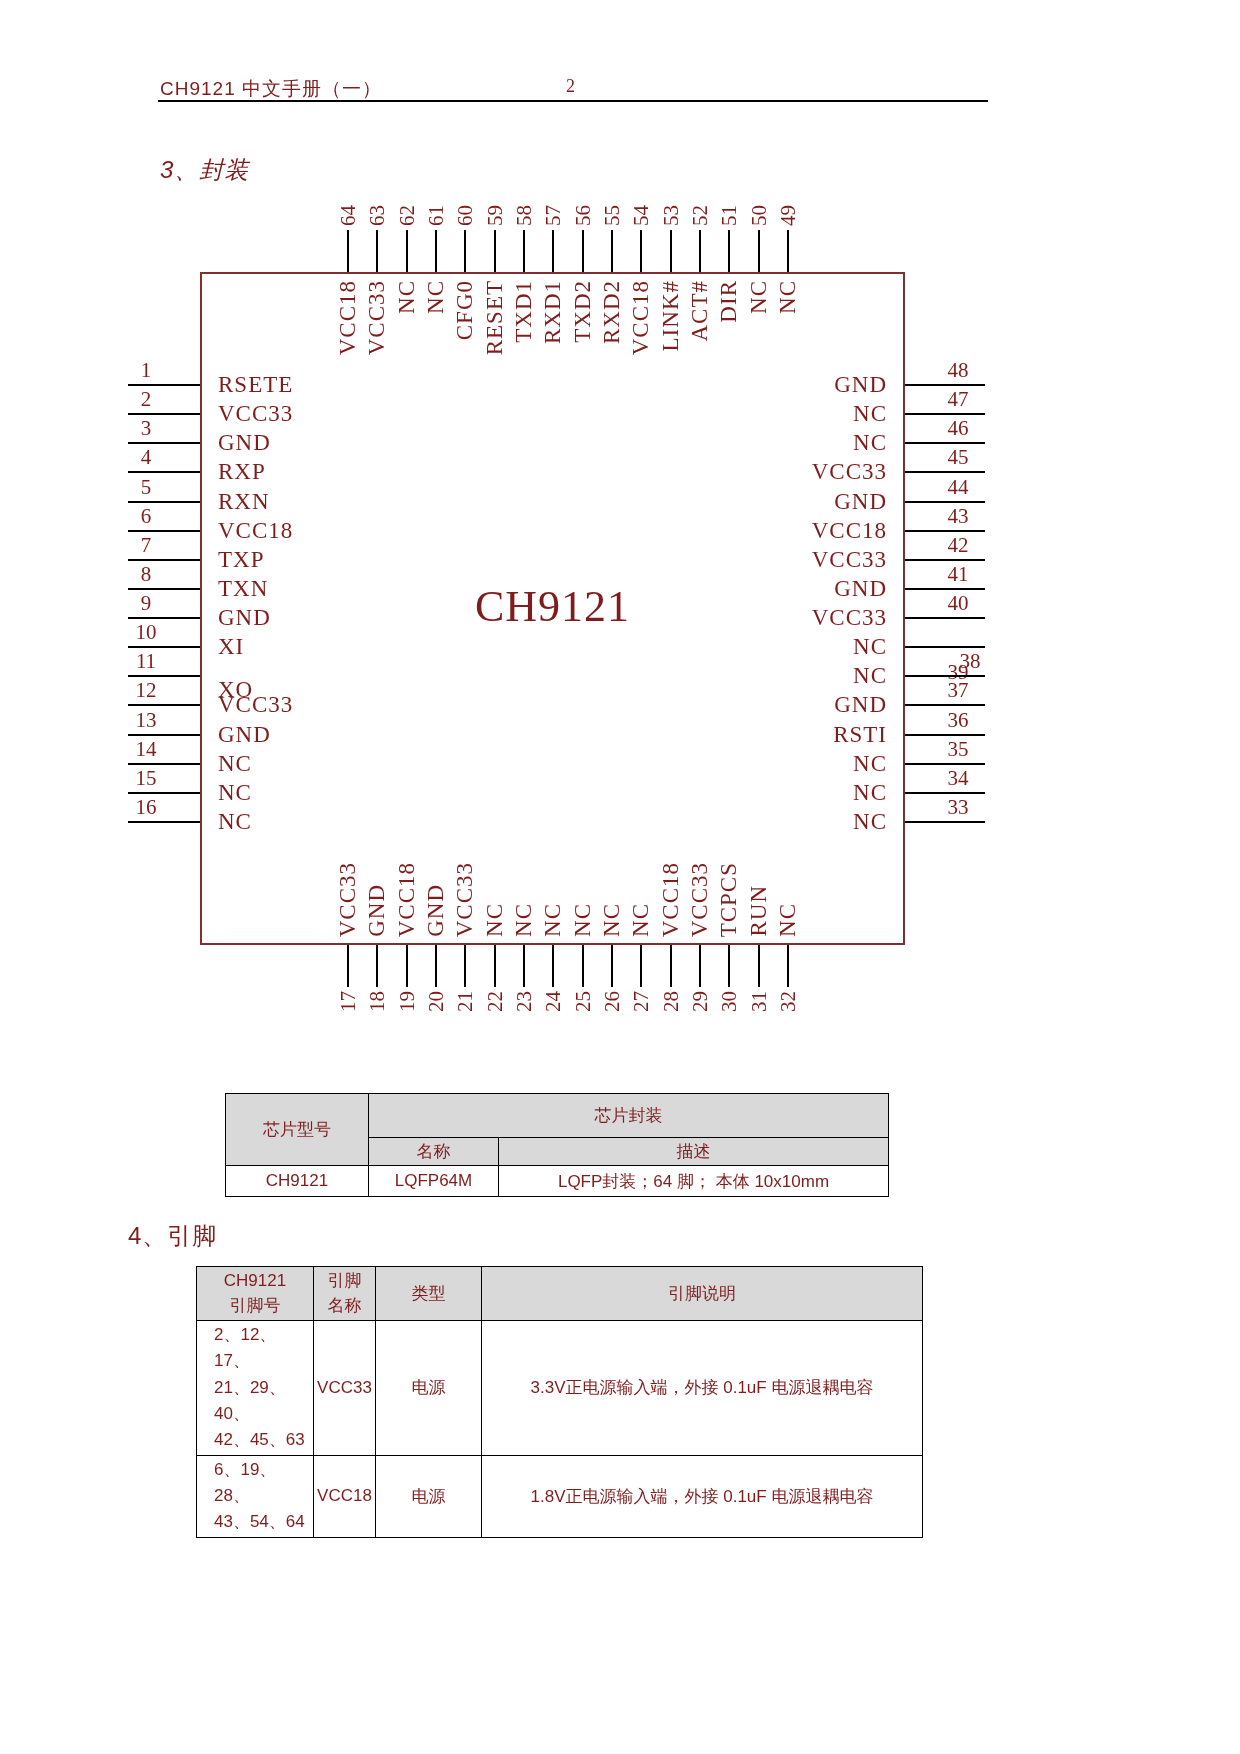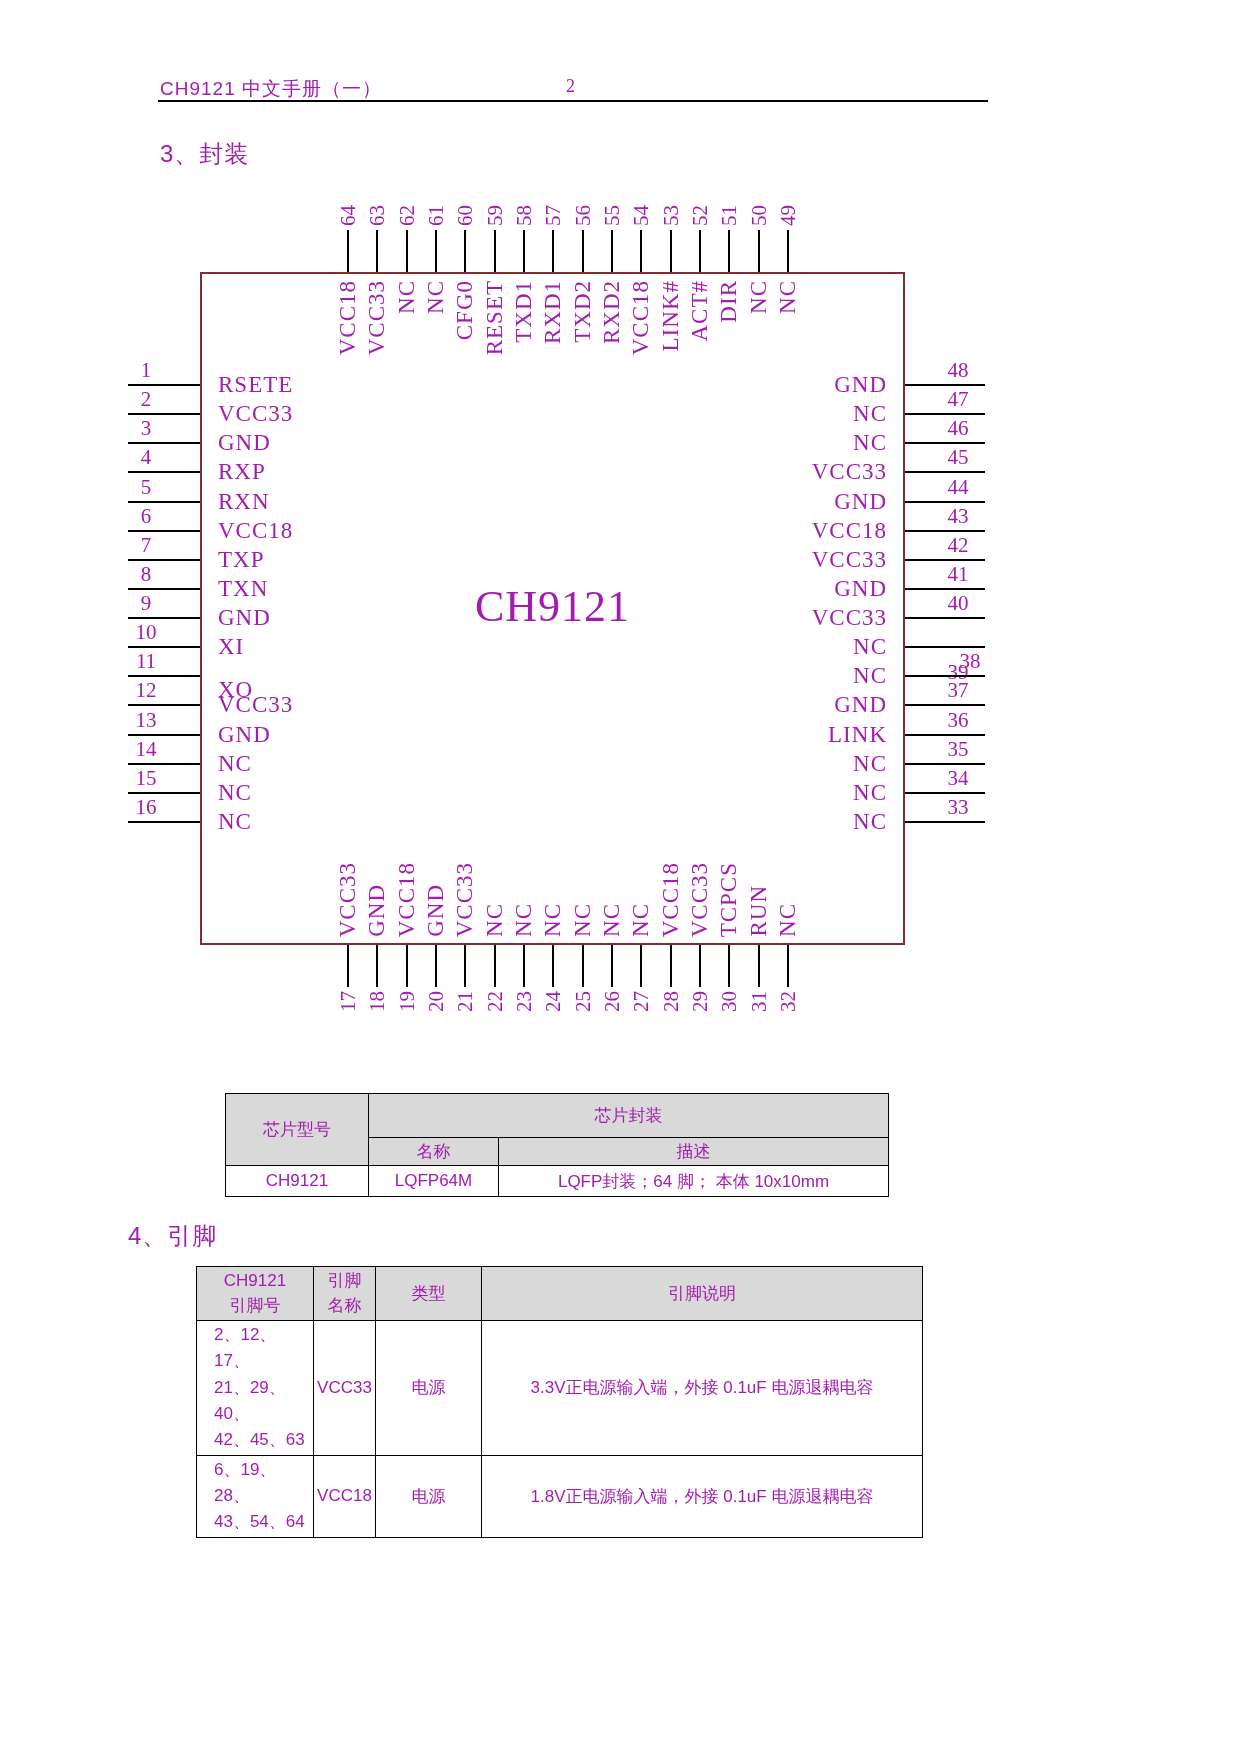--- a/index.html
+++ b/index.html
@@ -1,30 +1,30 @@
 <!DOCTYPE html>
 <html style="--chip-border: #7f2f2f; --table-header-bg: #d9d9d9;"><head>
 <meta charset="utf-8">
 <style>
   * { margin:0; padding:0; box-sizing:border-box; }
   html,body { background:#fff; }
   .page {
     position:relative; width:1240px; height:1754px; margin:0 auto;
-    background:#fff; color:#a21caf; overflow:hidden;
+    background:#fff; color:#7f1d1d; overflow:hidden;
     font-family:"Liberation Serif", serif;
   }
 
   
   .header-title { position:absolute; left:160px; top:76px; font-size:19px; letter-spacing:1px; font-family:"Liberation Sans",sans-serif; }
   .page-number  { position:absolute; left:566px; top:76px; font-size:18px; }
   .header-rule  { position:absolute; left:158px; top:100px; width:830px; height:2px; background:#000; }
 
   
   .section-heading { position:absolute; font-size:24px; font-family:"Liberation Sans",sans-serif; letter-spacing:1px; }
-  #heading-package { left:160px; top:138px; }
+  #heading-package { left:160px; top:154px;font-style:italic; }
   #heading-pins    { left:128px; top:1220px; }
 
   
   .diagram { position:absolute; left:0; top:0; width:1240px; height:1754px; }
   .chip-body {
     position:absolute; left:200px; top:272px; width:705px; height:673px;
     border:2px solid var(--chip-border, #7f2f2f); background:#fff;
   }
   .chip-name {
     position:absolute; left:0; right:0; top:50%; transform:translateY(-55%);
@@ -250,21 +250,21 @@
       <div class="pin-num-h" style="left: 936px; top: 619.197px; margin-top: 40px;">39</div>
       <div class="pin-label-right" style="right: 353px; top: 633.197px;">NC</div>
       <div class="pin-line-h" style="left: 905px; top: 675.33px; width: 80px;"></div>
       <div class="pin-num-h" style="left: 948px; top: 648.33px;">38</div>
       <div class="pin-label-right" style="right: 353px; top: 662.33px;">NC</div>
       <div class="pin-line-h" style="left: 905px; top: 704.463px; width: 80px;"></div>
       <div class="pin-num-h" style="left: 936px; top: 677.463px;">37</div>
       <div class="pin-label-right" style="right: 353px; top: 691.463px;">GND</div>
       <div class="pin-line-h" style="left: 905px; top: 733.596px; width: 80px;"></div>
       <div class="pin-num-h" style="left: 936px; top: 706.596px;">36</div>
-      <div class="pin-label-right" style="right: 353px; top: 720.596px;">LINK</div>
+      <div class="pin-label-right" style="right: 353px; top: 720.596px;">RSTI</div>
       <div class="pin-line-h" style="left: 905px; top: 762.729px; width: 80px;"></div>
       <div class="pin-num-h" style="left: 936px; top: 735.729px;">35</div>
       <div class="pin-label-right" style="right: 353px; top: 749.729px;">NC</div>
       <div class="pin-line-h" style="left: 905px; top: 791.862px; width: 80px;"></div>
       <div class="pin-num-h" style="left: 936px; top: 764.862px;">34</div>
       <div class="pin-label-right" style="right: 353px; top: 778.862px;">NC</div>
       <div class="pin-line-h" style="left: 905px; top: 820.995px; width: 80px;"></div>
       <div class="pin-num-h" style="left: 936px; top: 793.995px;">33</div>
       <div class="pin-label-right" style="right: 353px; top: 807.995px;">NC</div>
     </div>

